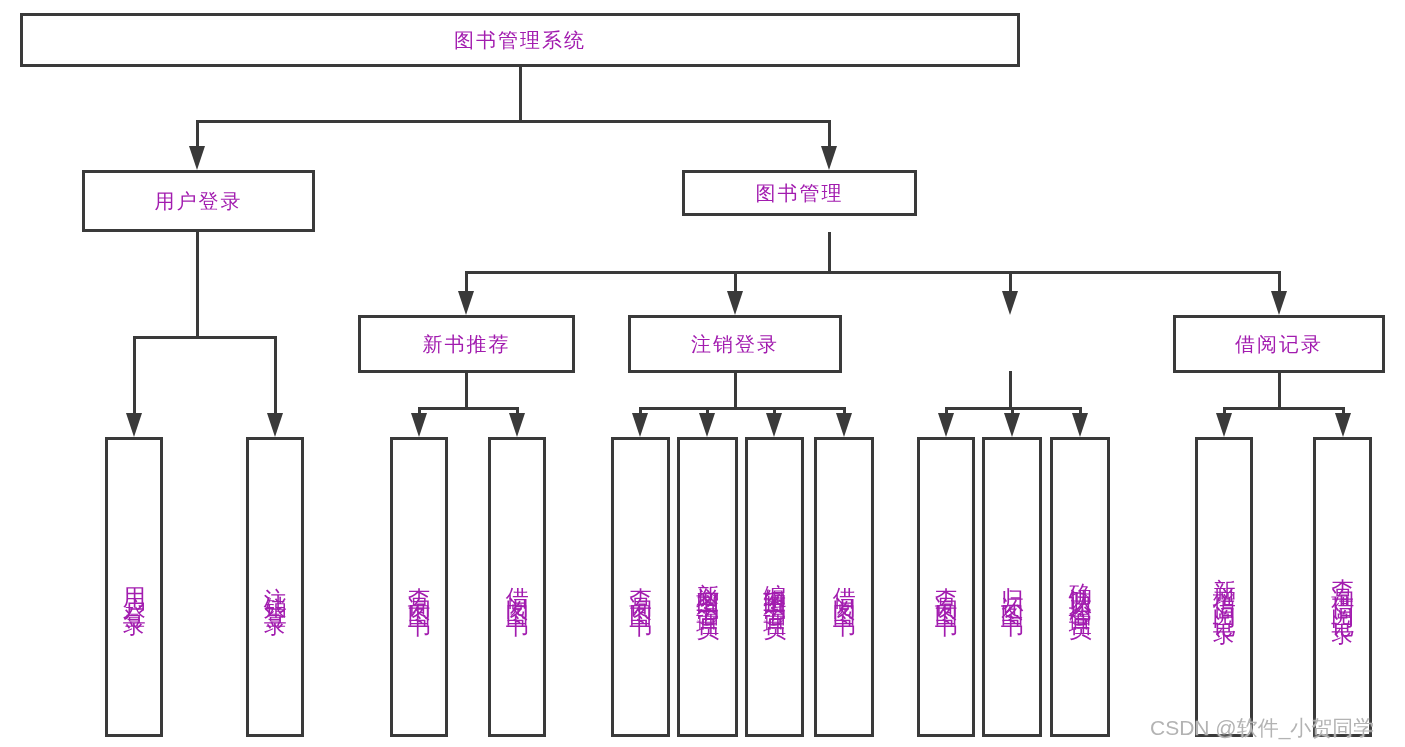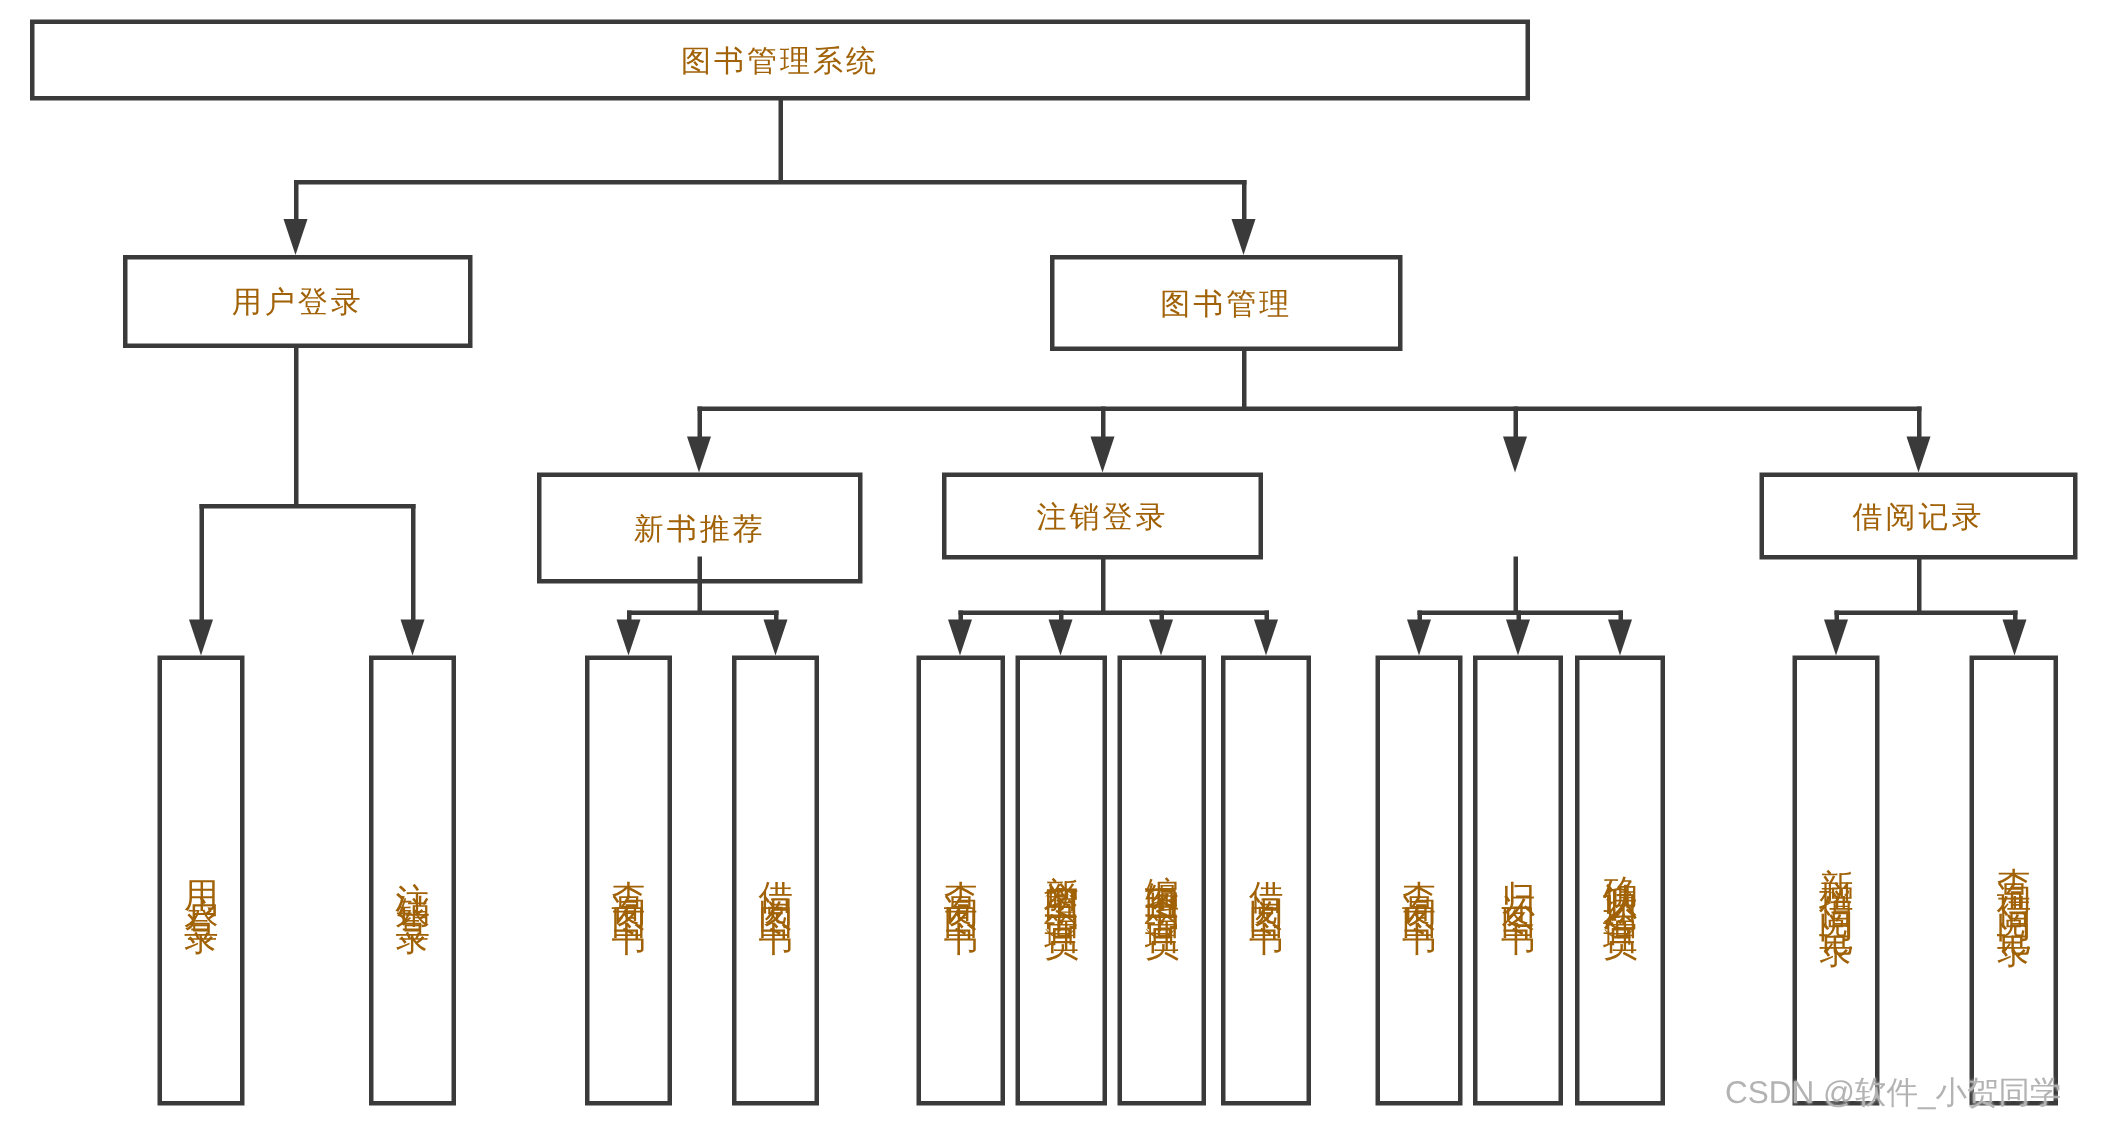--- a/index.html
+++ b/index.html
@@ -9,21 +9,21 @@
     position: relative;
     width: 1405px;
     height: 747px;
     background: #ffffff;
     overflow: hidden;
   }
   .node {
     position: absolute;
     border: 3px solid #3a3a3a;
     background: #ffffff;
-    color: #a16207;
+    color: #a21caf;
     display: flex;
     align-items: center;
     justify-content: center;
     text-align: center;
   }
   .h-node { font-size: 20px; letter-spacing: 2px; }
   .v-node {
     writing-mode: vertical-rl;
     text-orientation: mixed;
     font-size: 23px;
@@ -56,25 +56,25 @@
 
 <div class="canvas">
 
   <div class="node h-node" style="left:20px; top:13px; width:1000px; height:54px;">
     <span>图书管理系统</span>
   </div>
 
   <div class="node h-node" style="left:82px; top:170px; width:233px; height:62px;">
     <span>用户登录</span>
   </div>
-  <div class="node h-node" style="left:700px; top:170px; width:235px; height:64px;">
+  <div class="node h-node" style="left:682px; top:170px; width:235px; height:46px;">
     <span>图书管理</span>
   </div>
 
-  <div class="node h-node" style="left:358px; top:315px; width:217px; height:74px;">
+  <div class="node h-node" style="left:358px; top:315px; width:217px; height:58px;">
     <span>新书推荐</span>
   </div>
   <div class="node h-node" style="left:628px; top:315px; width:214px; height:58px;">
     <span>注销登录</span>
   </div>
   <div class="node h-node" style="left:1173px; top:315px; width:212px; height:58px;">
     <span>借阅记录</span>
   </div>
 
   <div class="node v-node" style="left:105px; top:437px; width:58px; height:300px;">

